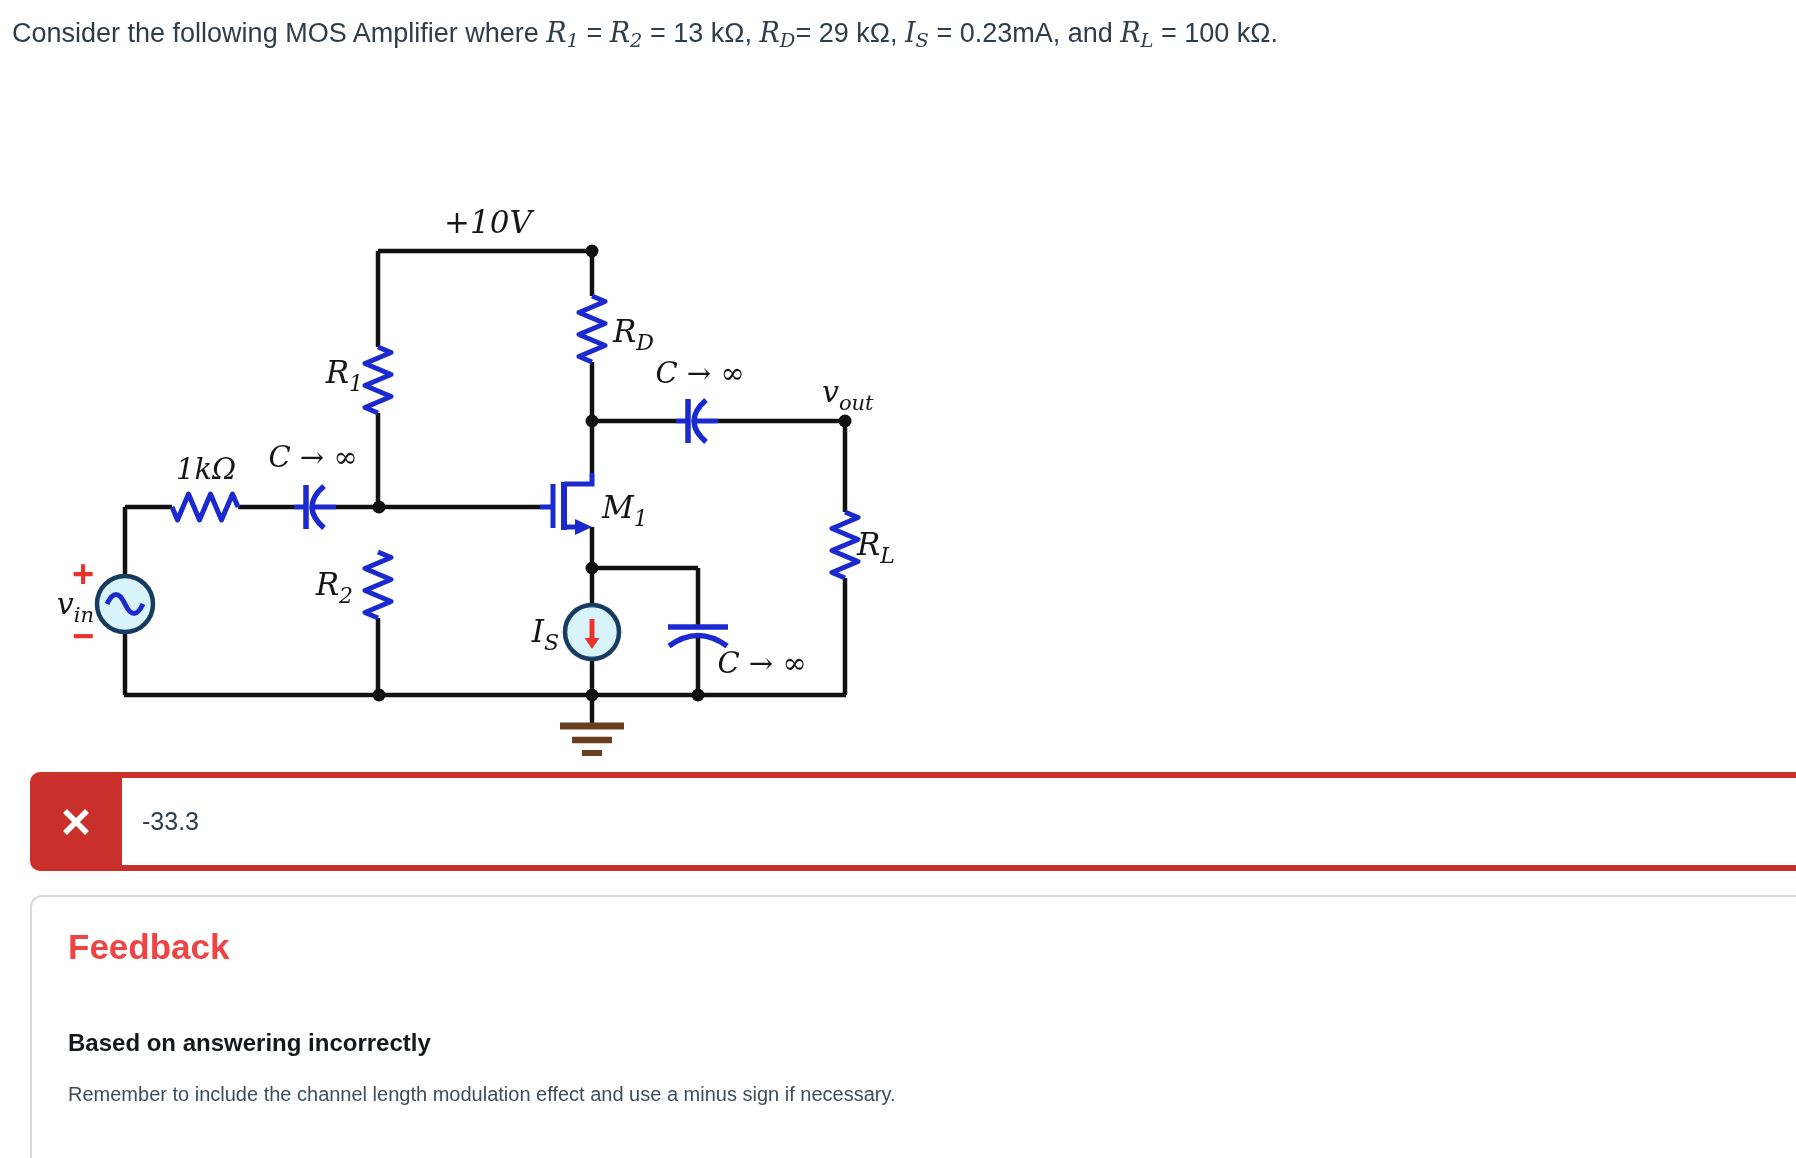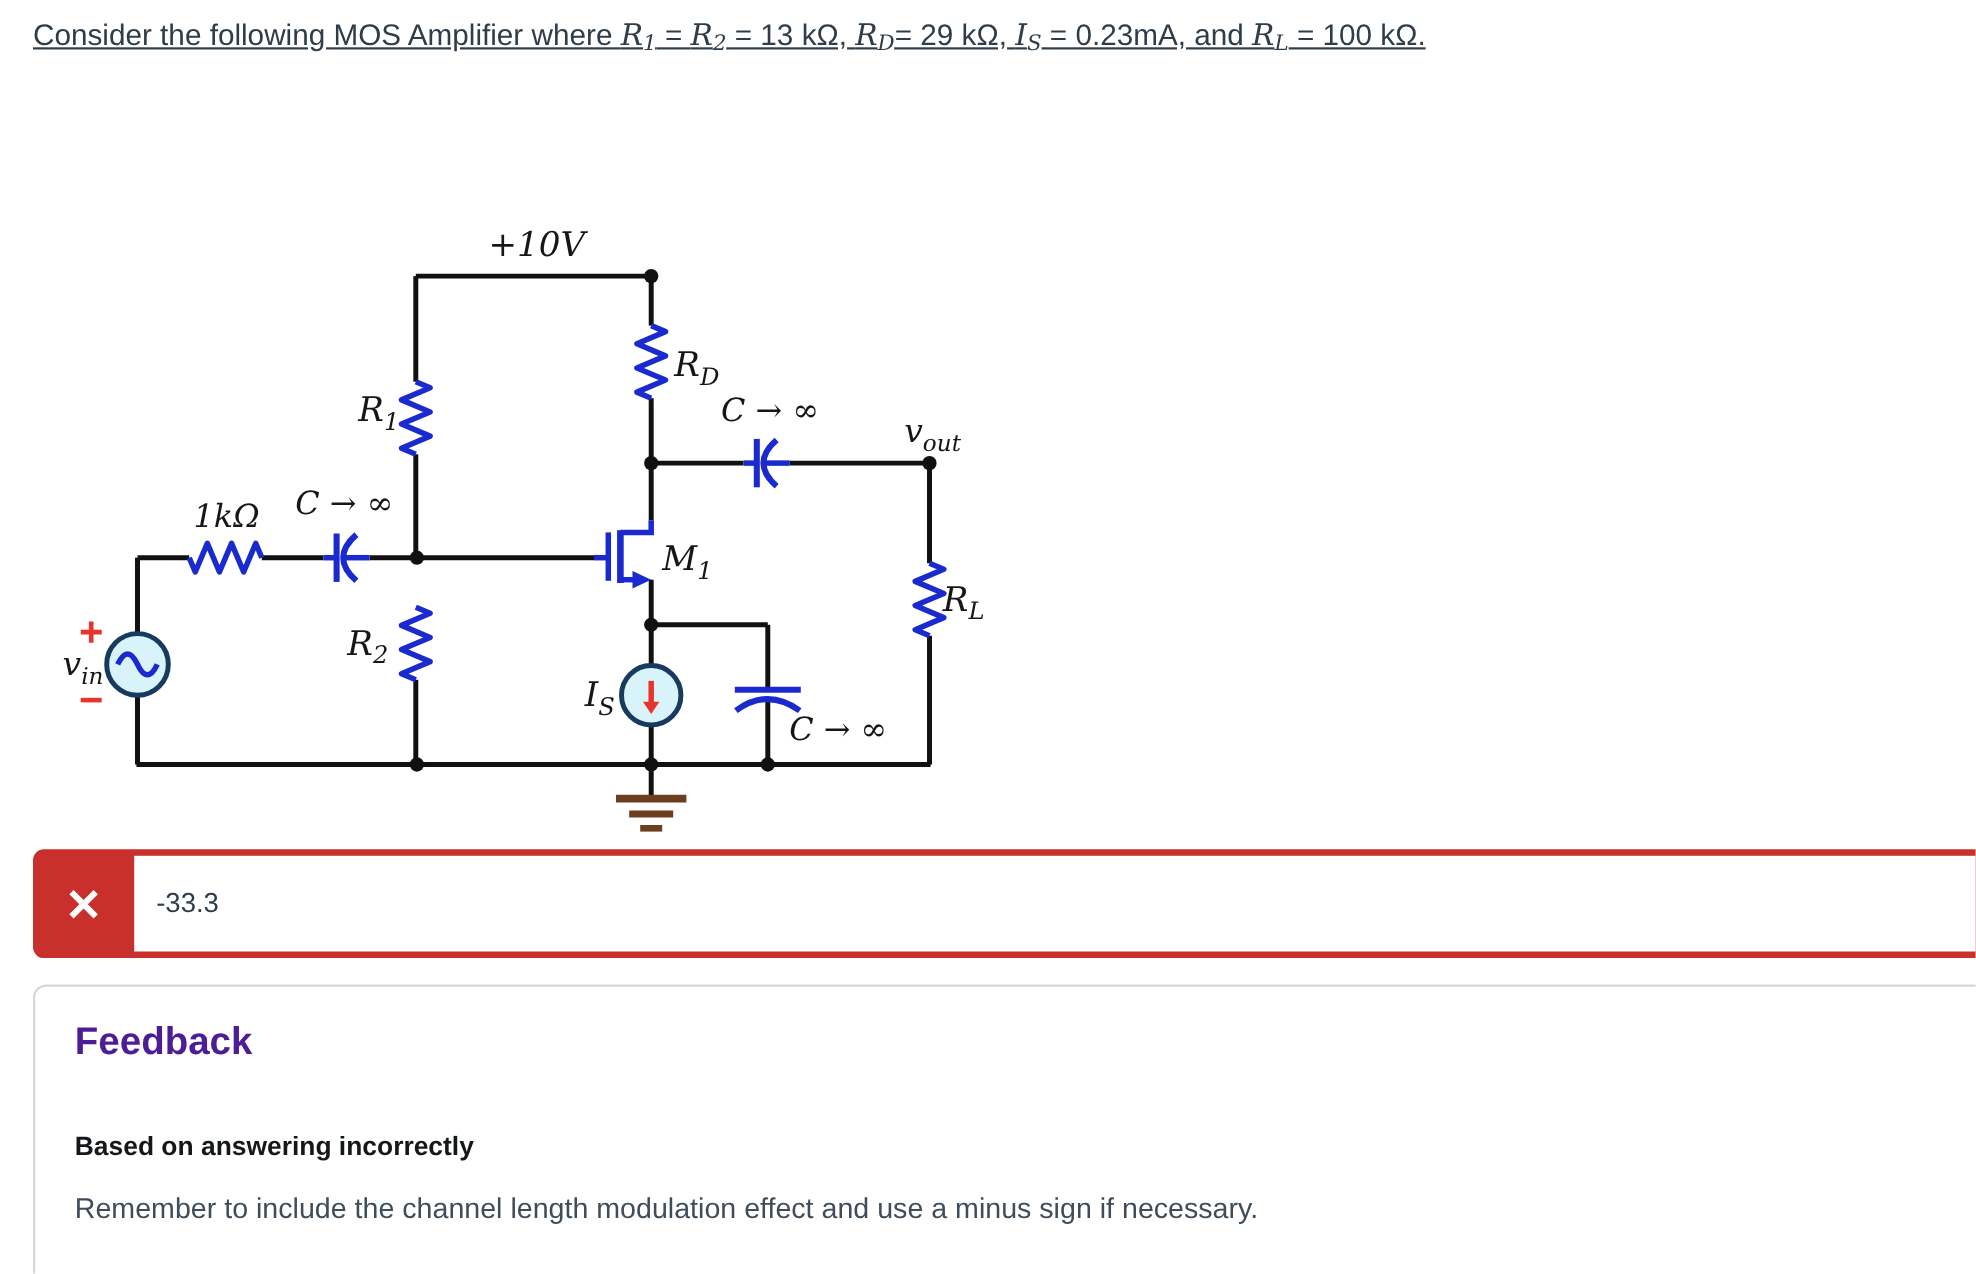--- a/index.html
+++ b/index.html
@@ -2,22 +2,22 @@
 <html><head>
 <meta charset="utf-8">
 <style>
   html,body{margin:0;padding:0;}
   body{
     width:1796px;height:1158px;position:relative;overflow:hidden;
     background:#ffffff;font-family:"Liberation Sans",sans-serif;
   }
   
   .question{
-    position:absolute;left:30px;top:10px;right:10px;
-    font-size:27px;line-height:45px;color:#2e3d49;text-decoration:underline;
+    position:absolute;left:12px;top:10px;right:10px;
+    font-size:27px;line-height:45px;color:#2e3d49;
   }
   .mv{font-family:"DejaVu Serif",serif;font-style:italic;}
   .ms{font-family:"DejaVu Serif",serif;font-style:italic;font-size:0.72em;vertical-align:-0.25em;}
   .mp{font-family:"DejaVu Serif",serif;font-size:0.72em;vertical-align:0.45em;}
   
   .circuit{position:absolute;left:0;top:180px;}
   
   .answer-box{
     position:absolute;left:30px;top:772px;right:-14px;height:99px;
     background:#c9302c;border-radius:10px 0 0 10px;
@@ -34,28 +34,28 @@
   .answer-value{
     margin-left:20px;font-size:25px;color:#2e3d49;
   }
   
   .feedback-box{
     position:absolute;left:30px;top:895px;right:-14px;bottom:-14px;
     background:#ffffff;border:2px solid #d4d8da;border-radius:12px;
     box-sizing:border-box;padding:30px 40px 0 36px;
   }
   .feedback-title{
-    font-size:35px;font-weight:bold;color:#4c1d95;margin:0;
+    font-size:35px;font-weight:bold;color:#ef4444;margin:0;
     font-family:"Liberation Sans",sans-serif;
   }
   .feedback-subtitle{
     margin-top:62px;font-size:24px;font-weight:bold;color:#15181b;
   }
   .feedback-body{
-    margin-top:26px;font-size:26px;color:#3f4d5a;
+    margin-top:26px;font-size:20px;color:#3f4d5a;
   }
 </style>
 </head>
 <body>
 
 <div class="question">
   <div><span>Consider the following MOS Amplifier where </span><span class="mv">R</span><sub class="ms">1</sub><span> = </span><span class="mv">R</span><sub class="ms">2</sub><span> = 13 kΩ, </span><span class="mv">R</span><sub class="ms">D</sub><span>= 29 kΩ, </span><span class="mv">I</span><sub class="ms">S</sub><span> = 0.23mA, and </span><span class="mv">R</span><sub class="ms">L</sub><span> = 100 kΩ.</span></div>
 </div>
 
 <svg class="circuit" width="960" height="600" viewBox="0 0 960 600">

